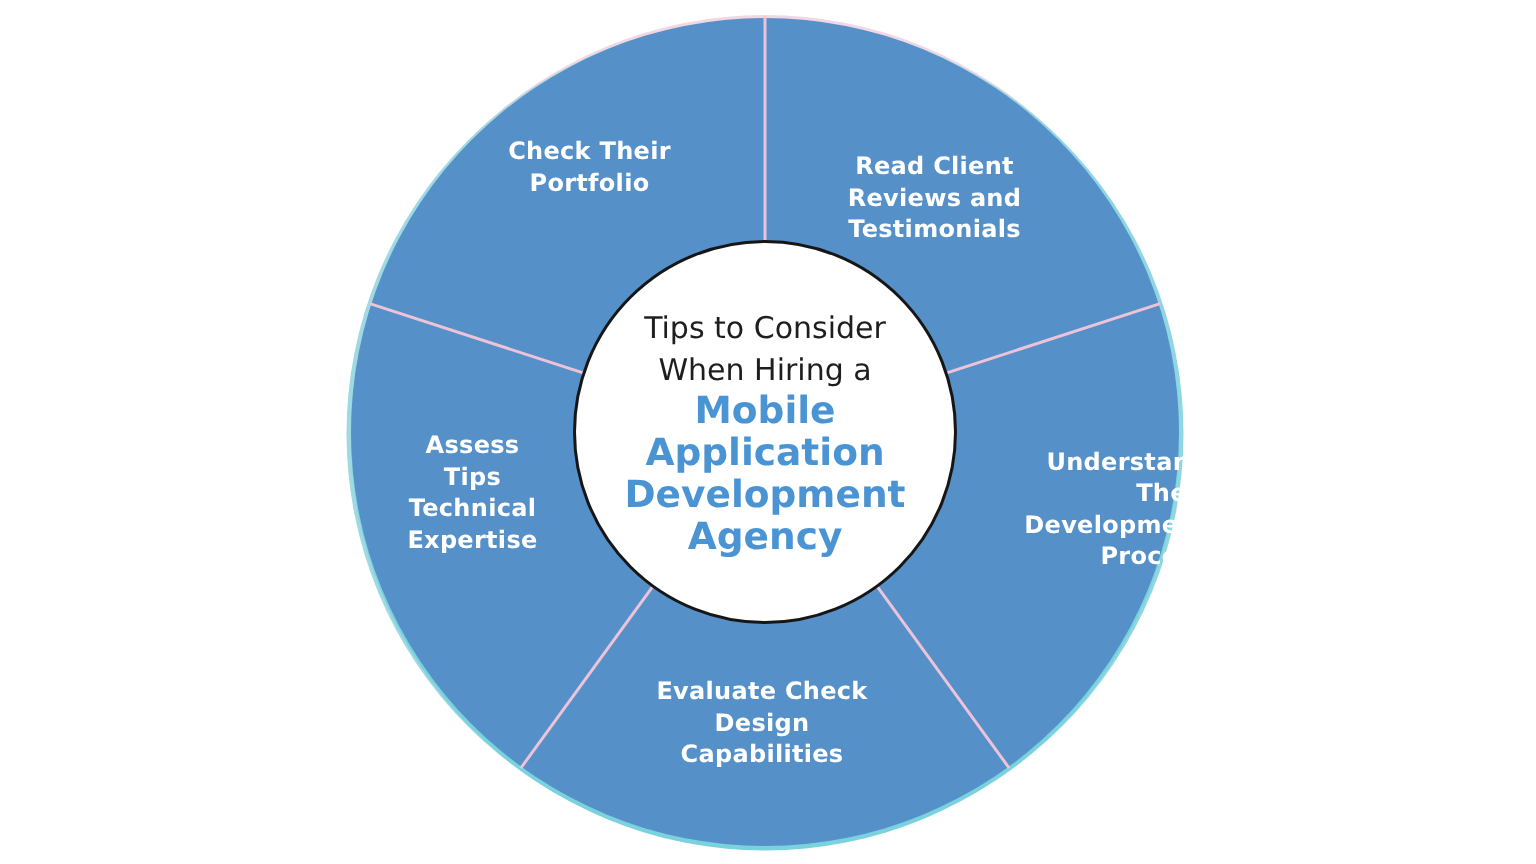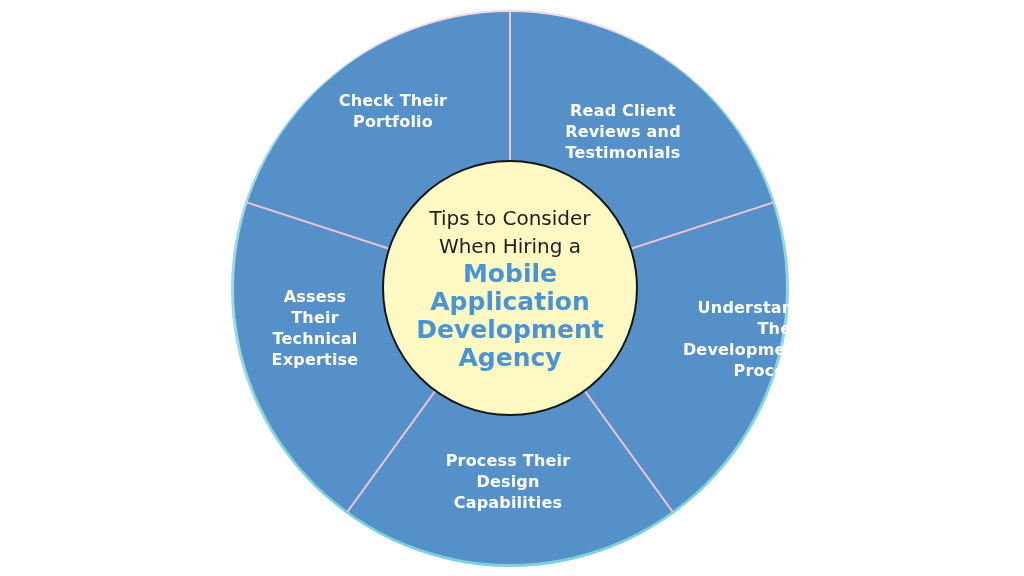--- a/index.html
+++ b/index.html
@@ -60,21 +60,21 @@
   .seg-left      { left: -19px; top: 274px; }
   .seg-bottom    { left: 174px; top: 438px; }
   
   .center-circle {
     position: absolute;
     left: 148px;
     top: 148px;
     width: 256px;
     height: 256px;
     border-radius: 50%;
-    background: #fef9c3;
+    background: #ffffff;
     border: 2px solid #161616;
     display: flex;
     flex-direction: column;
     align-items: center;
     justify-content: center;
     text-align: center;
     z-index: 2;
   }
   .center-intro {
     color: #1e1e1e;
@@ -107,26 +107,26 @@
 
     <div class="seg-label seg-top-right">Read Client
 Reviews and
 Testimonials</div>
 
     <div class="seg-label seg-right">Understand
 Their
 Development
 Process</div>
 
-    <div class="seg-label seg-bottom">Process Their
+    <div class="seg-label seg-bottom">Evaluate Check
 Design
 Capabilities</div>
 
     <div class="seg-label seg-left">Assess
-Their
+Tips
 Technical
 Expertise</div>
 
     <div class="center-circle">
       <div class="center-intro">Tips to Consider
 When Hiring a</div>
       <div class="center-highlight">Mobile Application
 Development
 Agency</div>
     </div>

